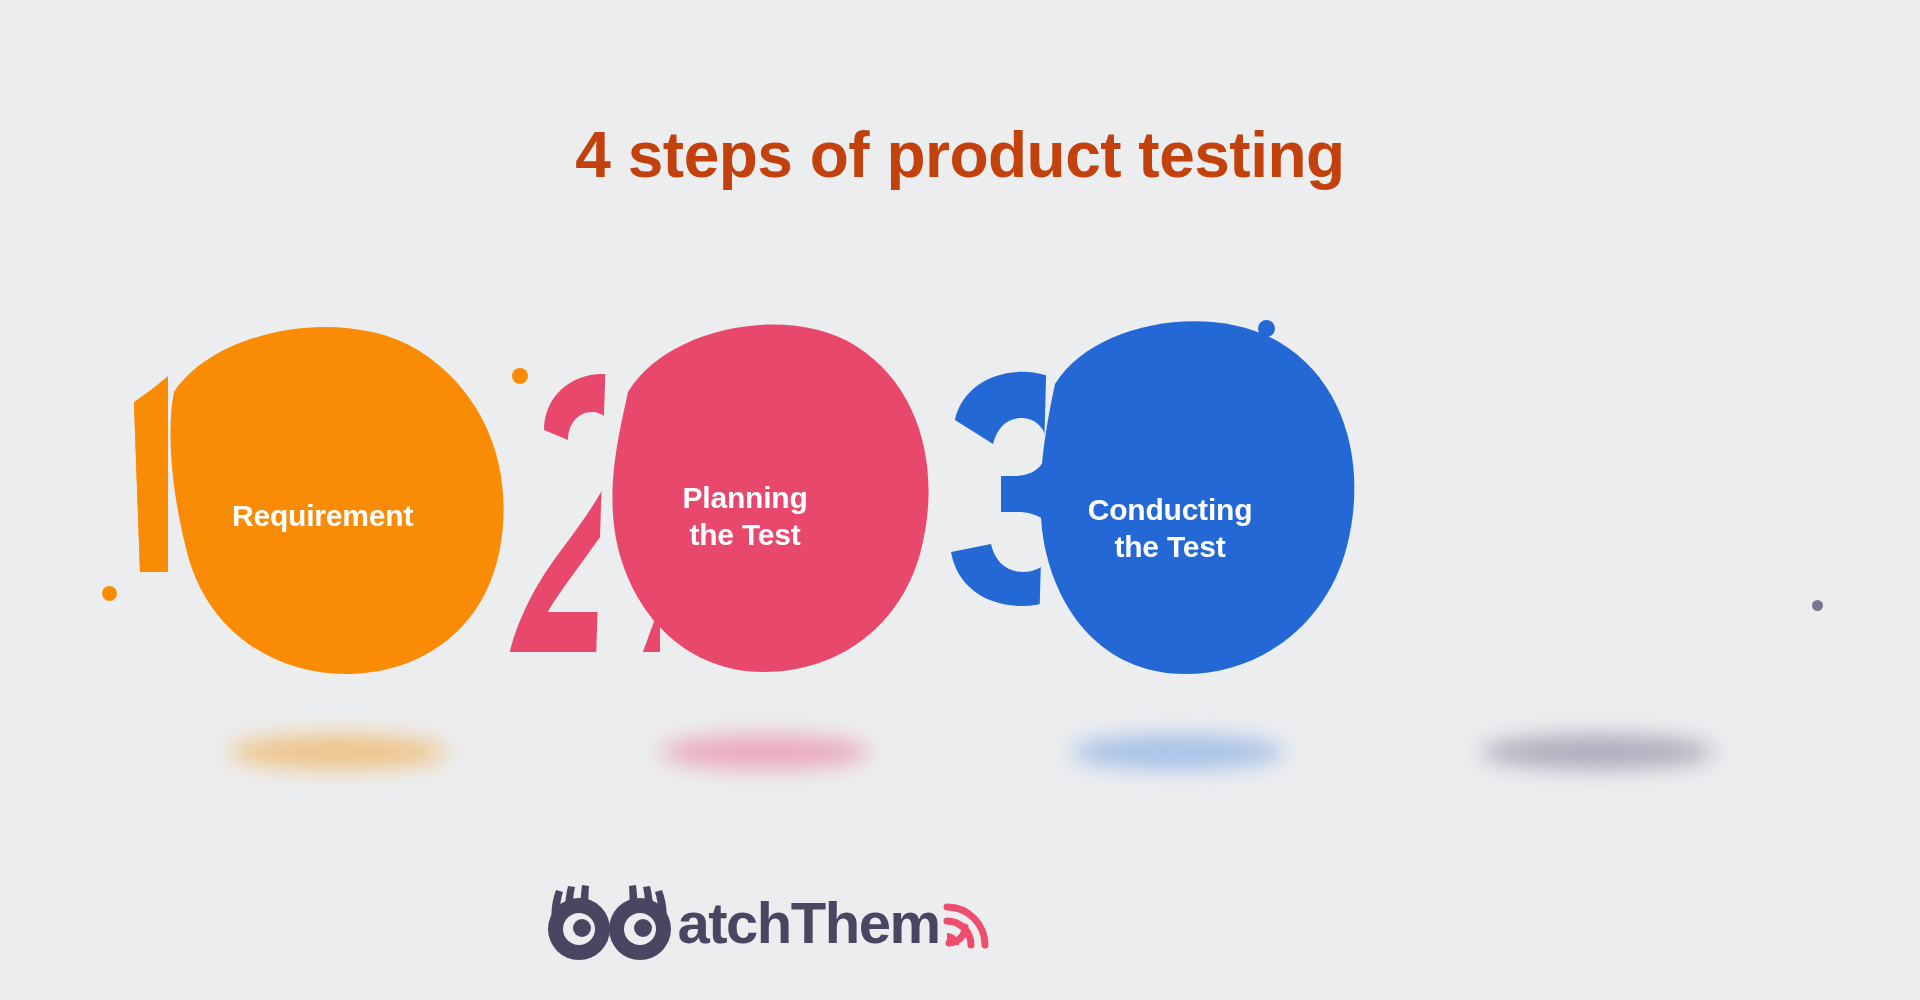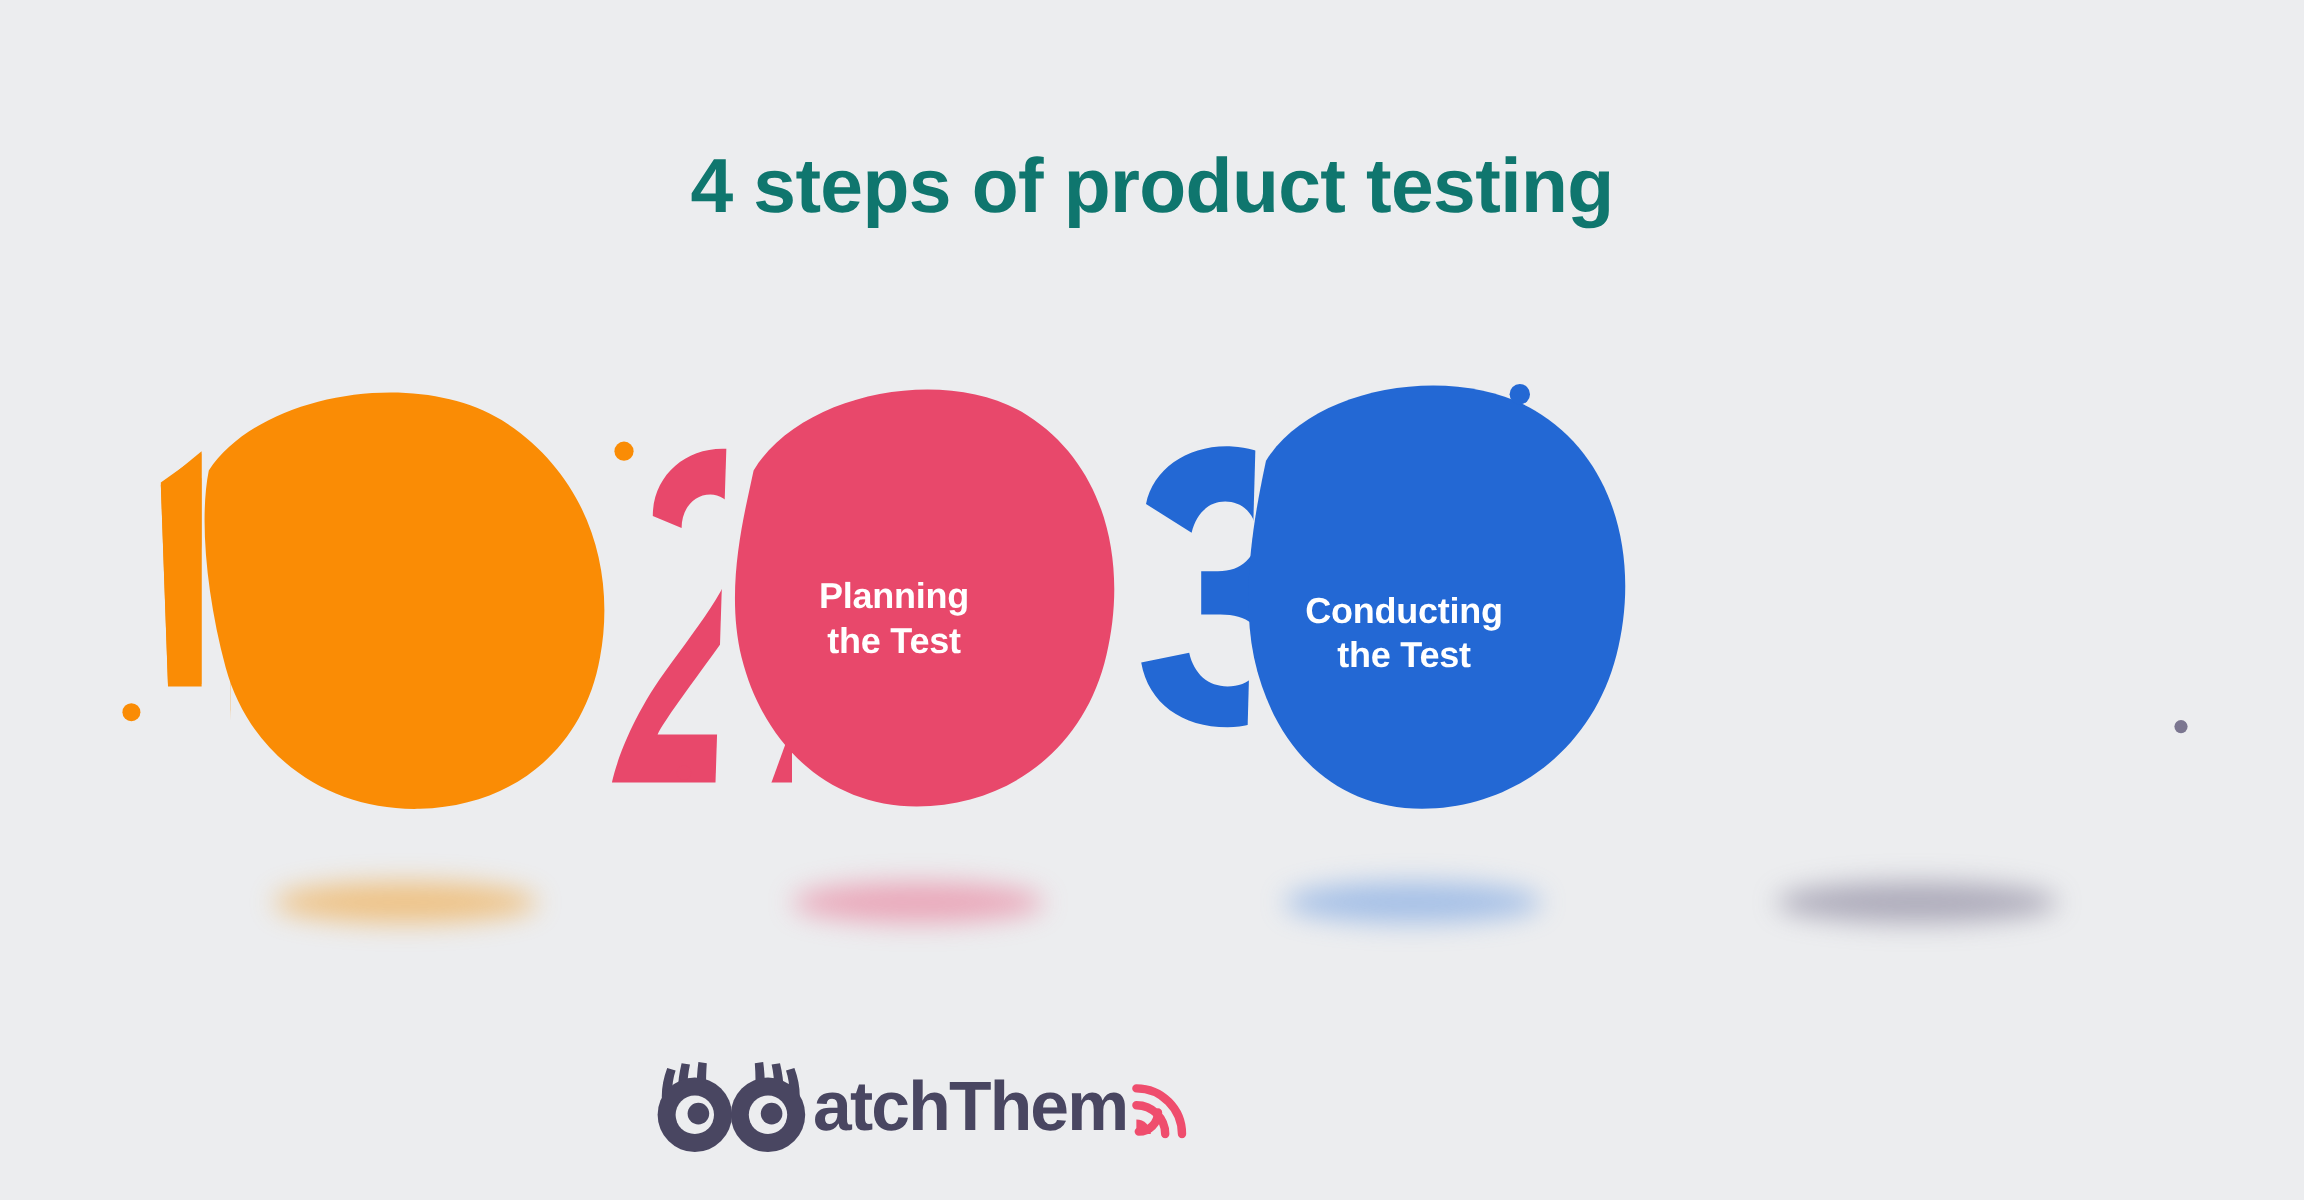--- a/index.html
+++ b/index.html
@@ -24,21 +24,21 @@
   
   #page-title {
     position: absolute;
     top: 118px;
     left: 0;
     width: 1920px;
     text-align: center;
     font-size: 64px;
     font-weight: 700;
     letter-spacing: -0.5px;
-    color: #0f766e;
+    color: #c2410c;
     font-family: "Liberation Sans", sans-serif;
   }
 
   
   #steps-row {
     position: absolute;
     top: 300px;
     left: 0;
     width: 1920px;
     height: 460px;
@@ -145,20 +145,21 @@
 
         <path fill="#fa8c05" d="M78 92
                  C 120 28, 250 6, 322 50
                  C 392 94, 418 172, 404 248
                  C 390 326, 330 372, 254 374
                  C 178 376, 112 330, 92 256
                  C 76 196, 70 132, 78 92 Z"></path>
 
         <path fill="#fa8c05" d="M38 104 L72 76 L72 272 L44 272 Z"></path>
       </svg>
+      <div class="step-label">Requirement</div>
     </div>
 
     <div class="step step-2">
       <svg class="step-svg" viewBox="0 0 440 460">
 
         <path fill="#e8486b" d="M34 130
                  C 34 96, 62 72, 96 74
                  C 128 76, 150 100, 148 132
                  C 146 166, 120 196, 88 240
                  C 62 276, 44 300, 38 312

